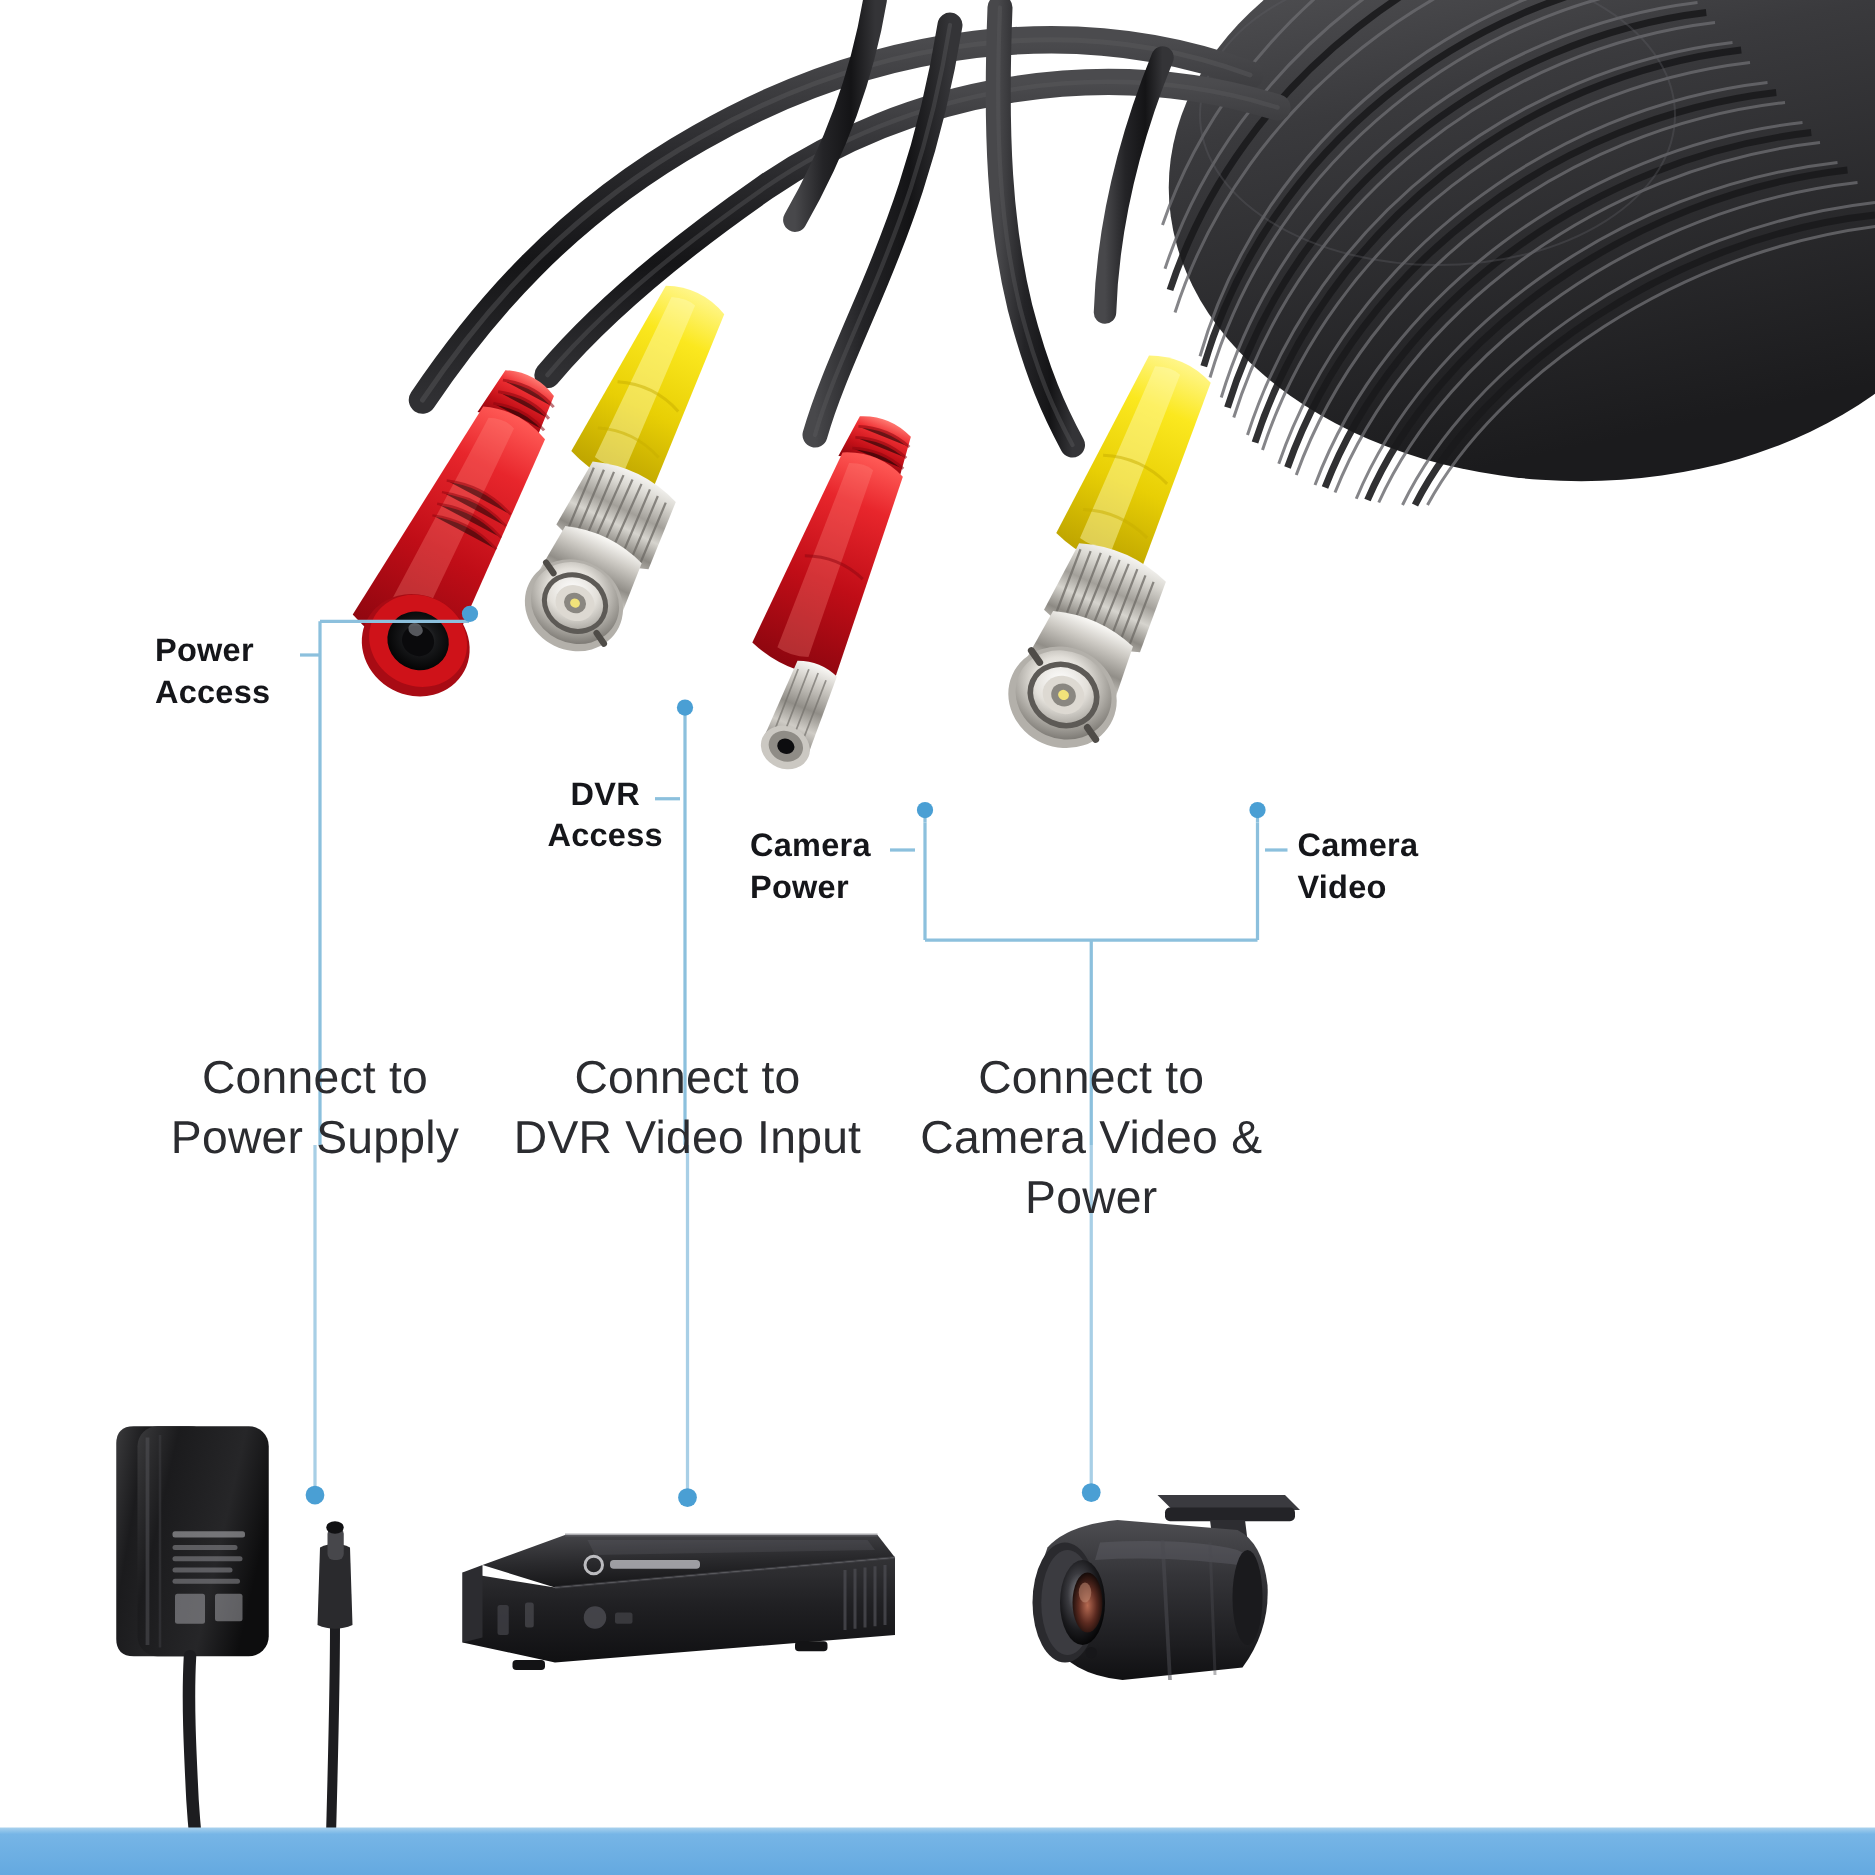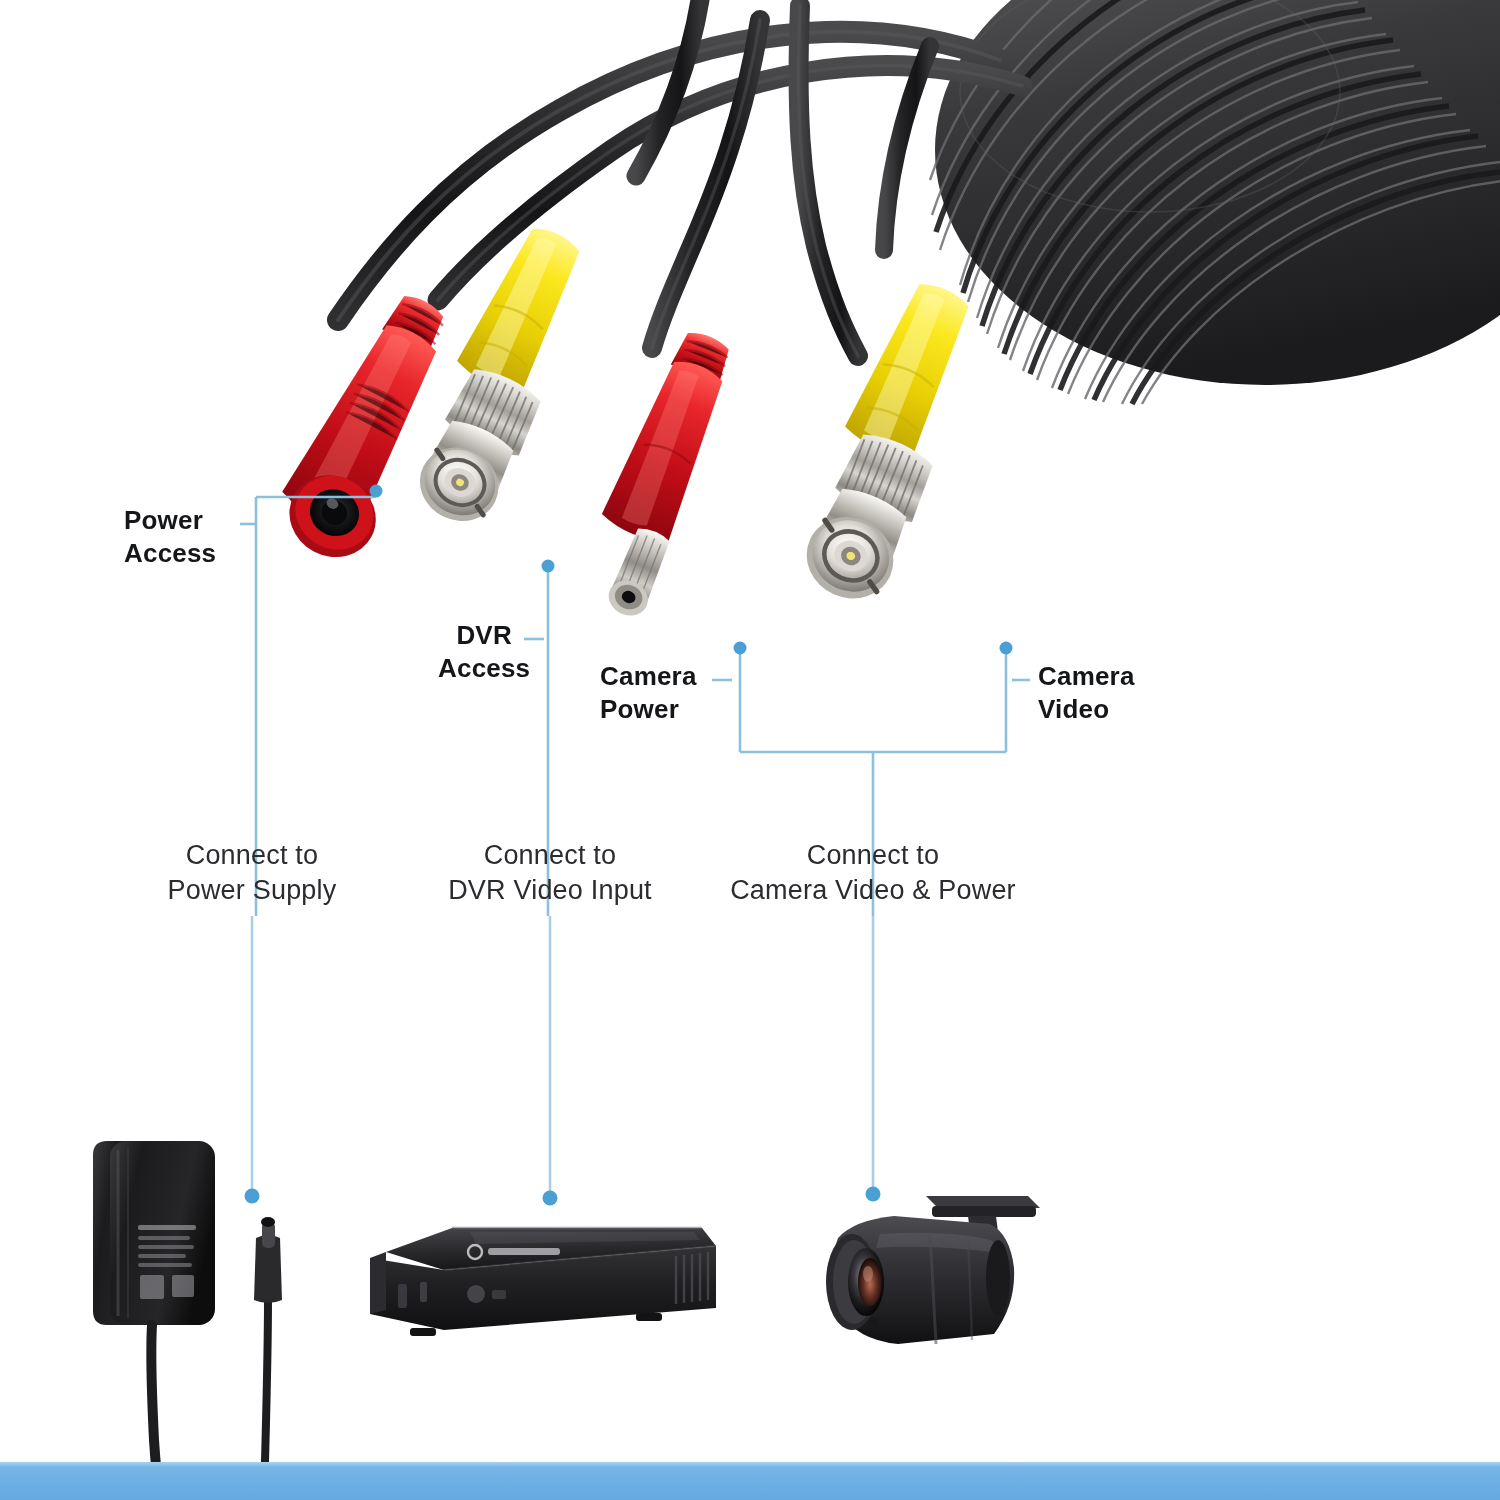--- a/index.html
+++ b/index.html
@@ -22,21 +22,21 @@
     white-space:pre-line;
     font-size:26px;
   }
   .bottom-label{
     position:absolute;
     color:#2b2c30;
     line-height:1.30;
     letter-spacing:0.2px;
     white-space:pre-line;
     text-align:center;
-    font-size:27px;
+    font-size:37px;
     font-weight:400;
   }
 </style>
 </head>
 <body>
 
 <div id="stage">
 
   <svg class="layer" viewBox="0 0 1500 1500">
     <defs>

